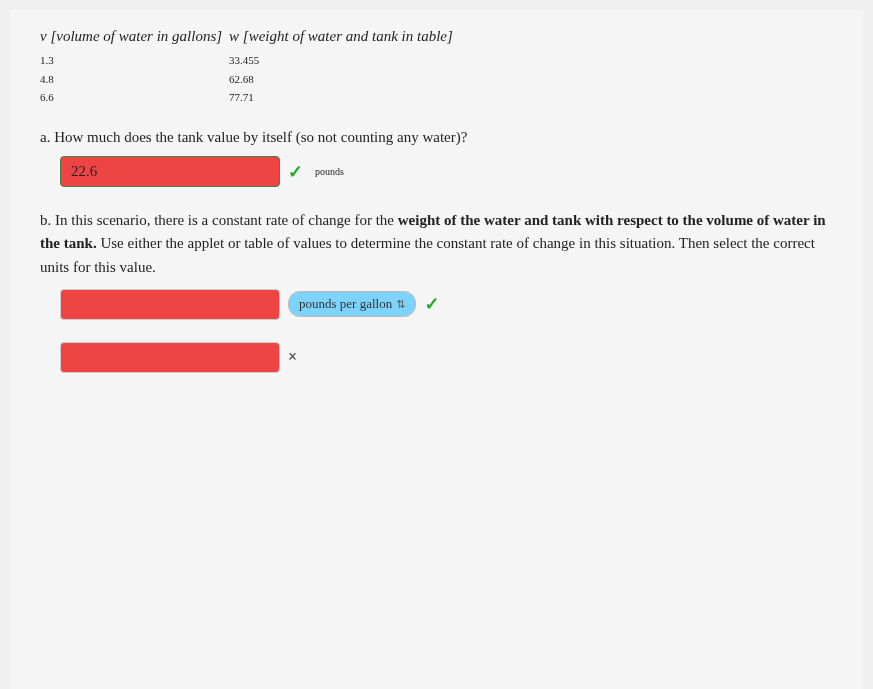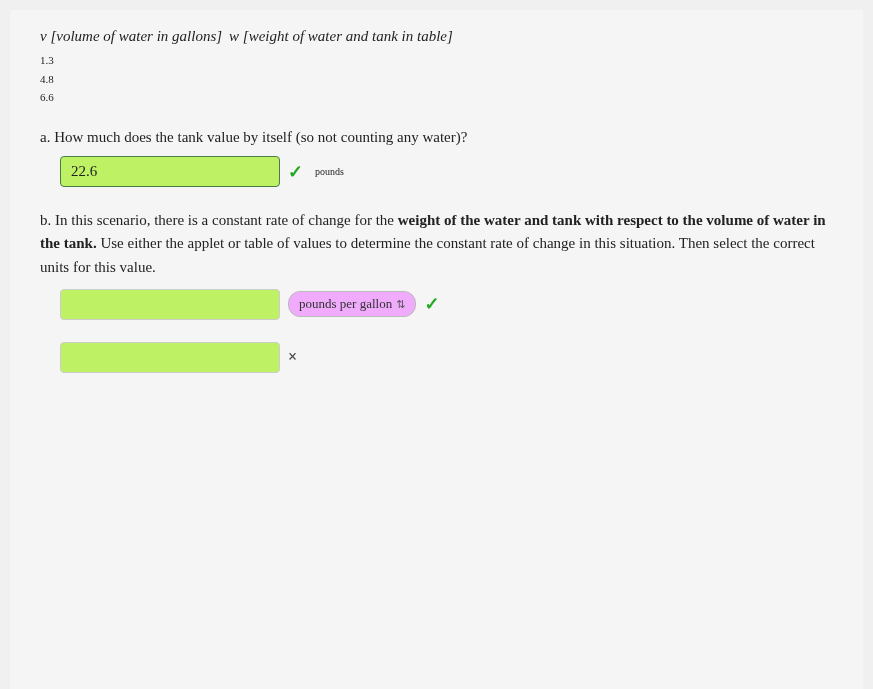--- a/index.html
+++ b/index.html
@@ -71,21 +71,21 @@
       margin-left: 20px;
     }
 
     .answer-input {
       border: 1.5px solid #4a7c4a;
       border-radius: 4px;
       padding: 6px 10px;
       font-size: 15px;
       font-family: Georgia, serif;
       width: 220px;
-      background: #bef264;
+      background: #ef4444;
       color: #222;
     }
 
     .answer-input.empty {
       border-color: #ccc;
     }
 
     .check-icon {
       color: #2a2;
       font-size: 18px;
@@ -98,21 +98,21 @@
       font-weight: bold;
     }
 
     .unit-label {
       font-size: 10px;
       color: #222;
       margin-left: 4px;
     }
 
     .dropdown-pill {
-      background: #f0abfc;
+      background: #7dd3fc;
       border: 1px solid #bbb;
       border-radius: 12px;
       padding: 4px 10px;
       font-size: 13px;
       color: #333;
       display: inline-flex;
       align-items: center;
       gap: 4px;
       cursor: pointer;
     }
@@ -145,20 +145,25 @@
       <div class="col-value">
         <div>1.3</div>
         <div>4.8</div>
         <div>6.6</div>
       </div>
     </div>
     <div class="table-col right-col">
       <div class="col-header">
         <span>w [weight of water and tank in table]</span>
       </div>
+      <div class="col-value">
+        <div>33.455</div>
+        <div>62.68</div>
+        <div>77.71</div>
+      </div>
     </div>
   </div>
 
   <div class="question-block">
     <div class="question-label">
       <span class="letter">a.</span>
       <span>How much does the tank value by itself (so not counting any water)?</span>
     </div>
     <div class="answer-row">
       <input class="answer-input" type="text" value="22.6" style="">

